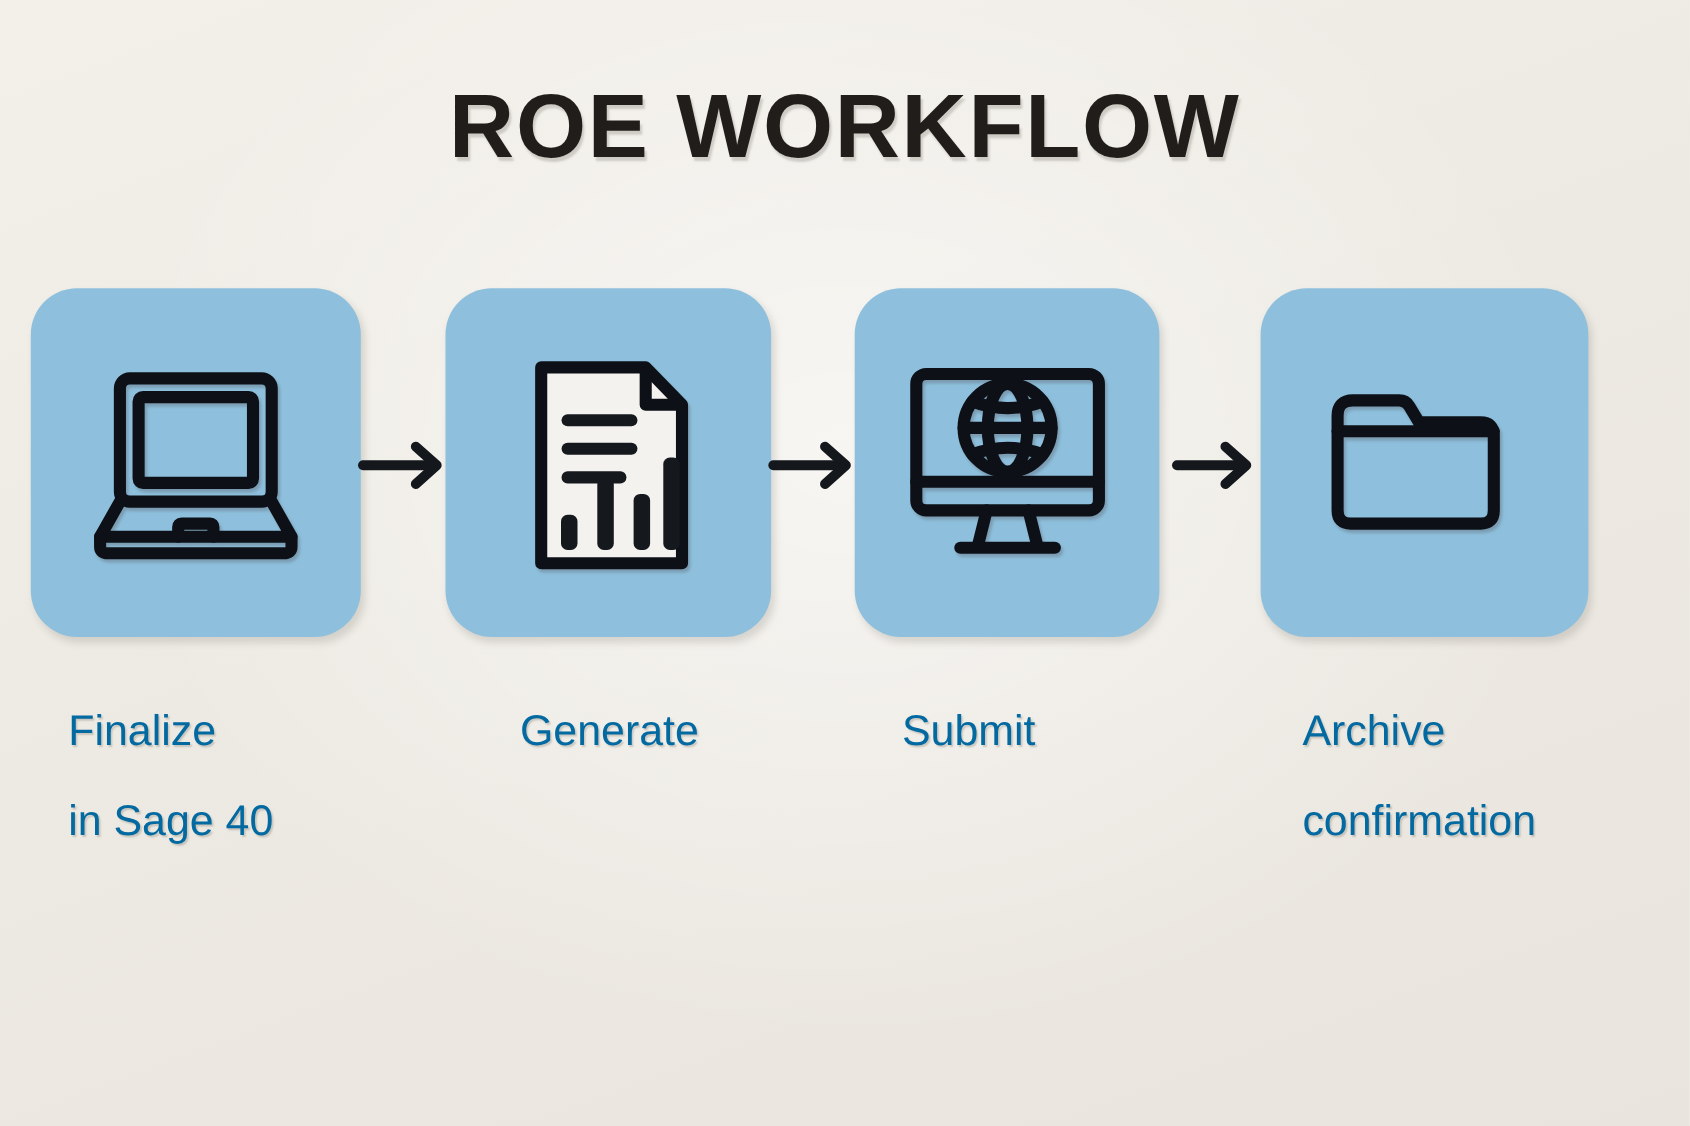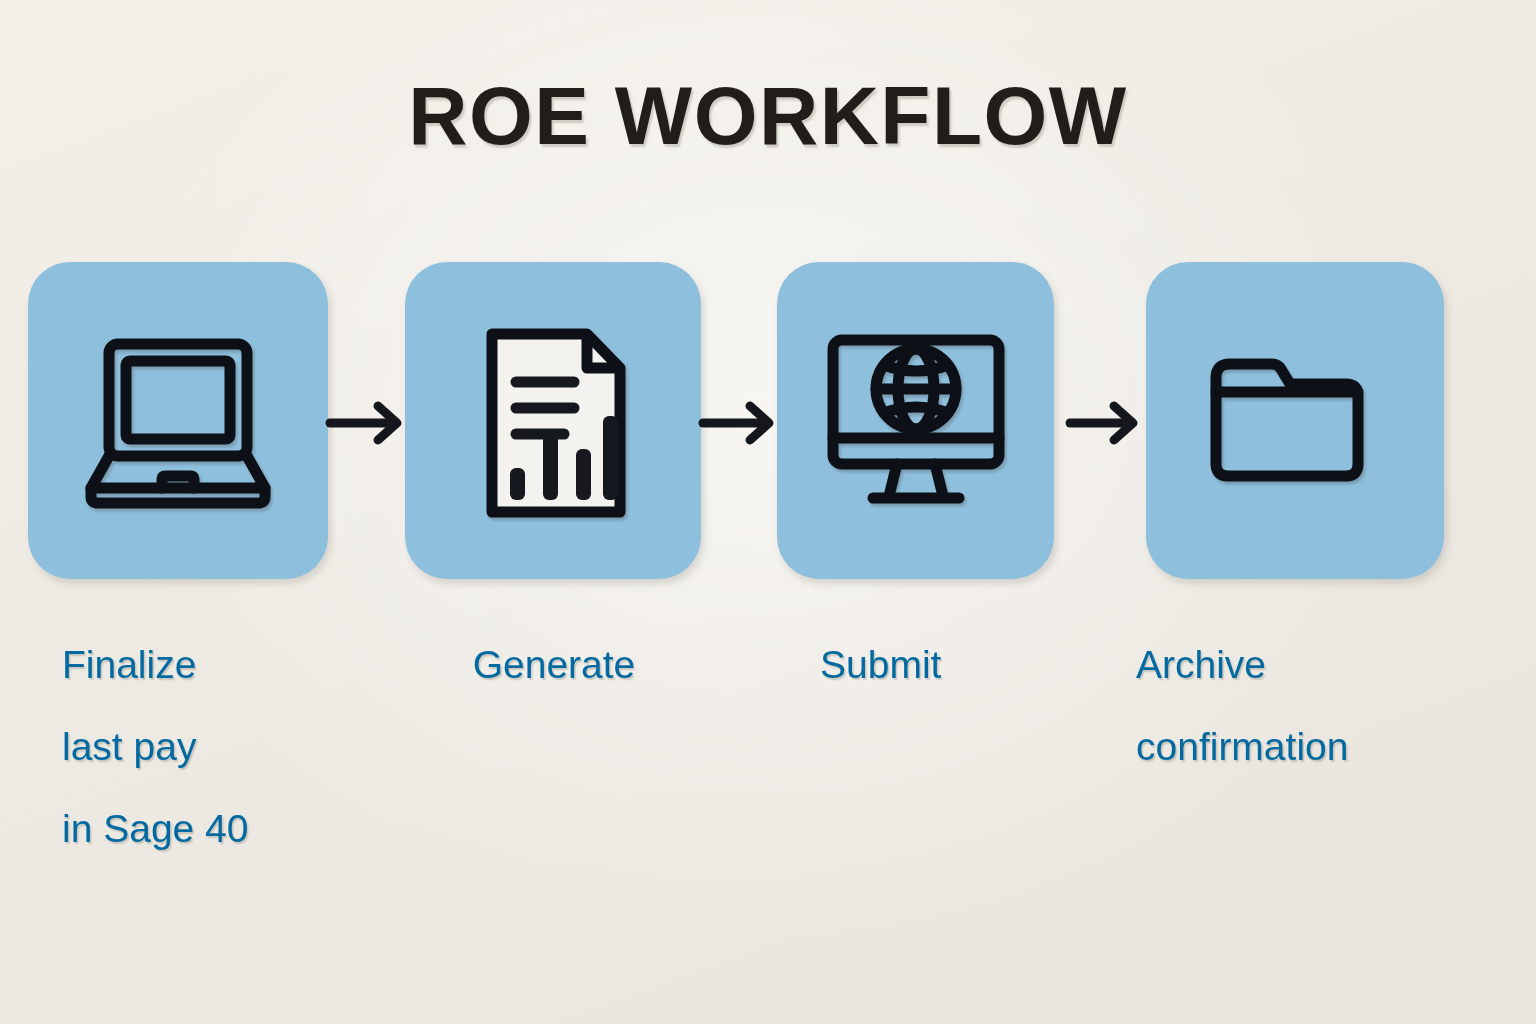--- a/index.html
+++ b/index.html
@@ -102,21 +102,21 @@
     line-height: 82px;
     font-weight: 400;
     color: #0369a1;
     text-shadow: 1.5px 2px 1.5px rgba(130,125,115,0.35);
     white-space: nowrap;
   }
   .caption .line { display: block; }
   #caption-1 { left: 62px;   text-align: left; }
   #caption-2 { left: 420px;  text-align: center; width: 268px; }
   #caption-3 { left: 820px;  text-align: right; }
-  #caption-4 { left: 1136px; text-align: left; }
+  #caption-4 { left: 1184px; text-align: left; }
 </style>
 </head>
 <body>
 
 <div id="paper-grain"></div>
 
 <div id="stage">
 
   <div id="title">ROE WORKFLOW</div>
 
@@ -210,21 +210,20 @@
         <g fill="none" stroke="#0d1117" stroke-width="11" stroke-linecap="round" stroke-linejoin="round">
           <path d="M26 62 Q26 48 40 48 L82 48 Q88 48 91 53 L100 68 L156 68 Q168 68 168 80 L168 148 Q168 160 156 160 L38 160 Q26 160 26 148 Z"></path>
           <line x1="26" y1="76" x2="168" y2="76"></line>
         </g>
       </svg>
     </div>
   </div>
 
   <div class="caption" id="caption-1">
     <span class="line">Finalize</span>
-    <span class="line">last pay</span>
     <span class="line">in Sage 40</span>
   </div>
 
   <div class="caption" id="caption-2">
     <span class="line">Generate</span>
   </div>
 
   <div class="caption" id="caption-3">
     <span class="line">Submit</span>
   </div>

